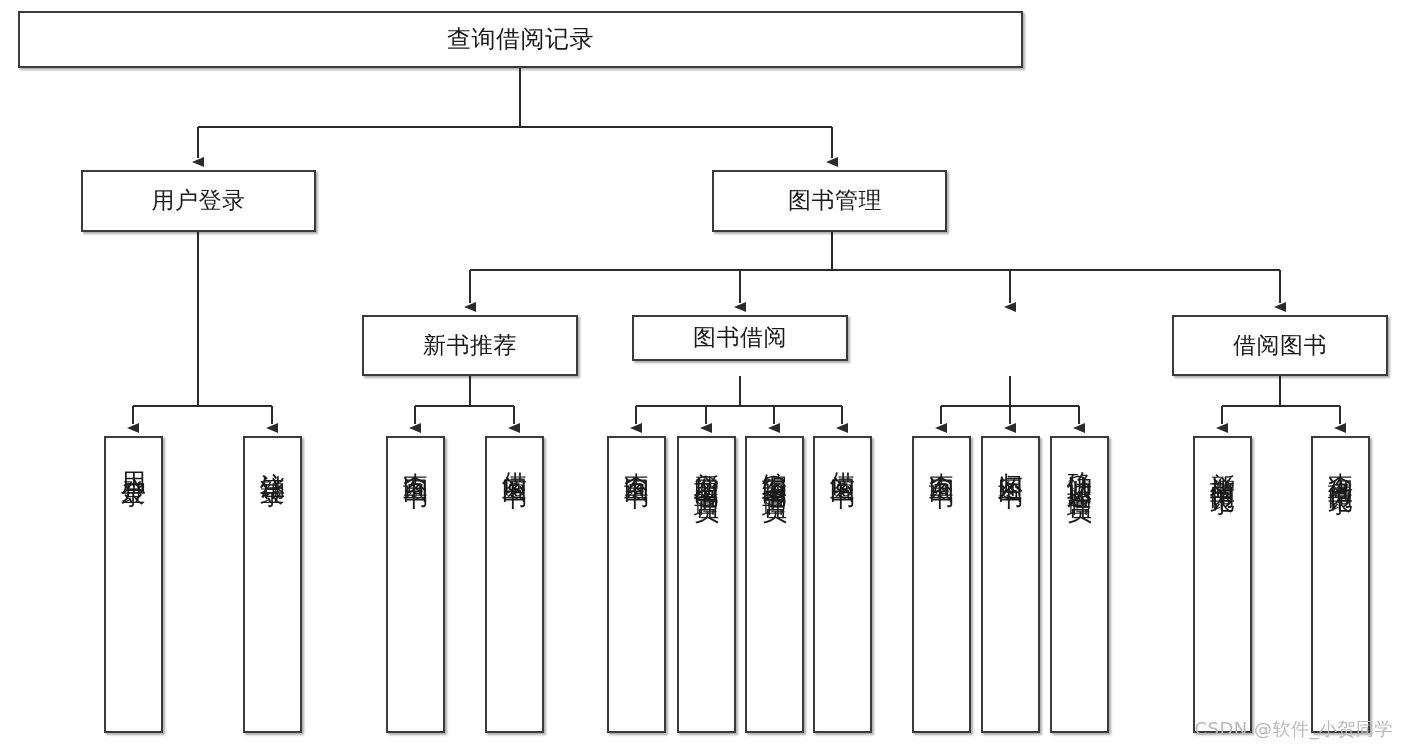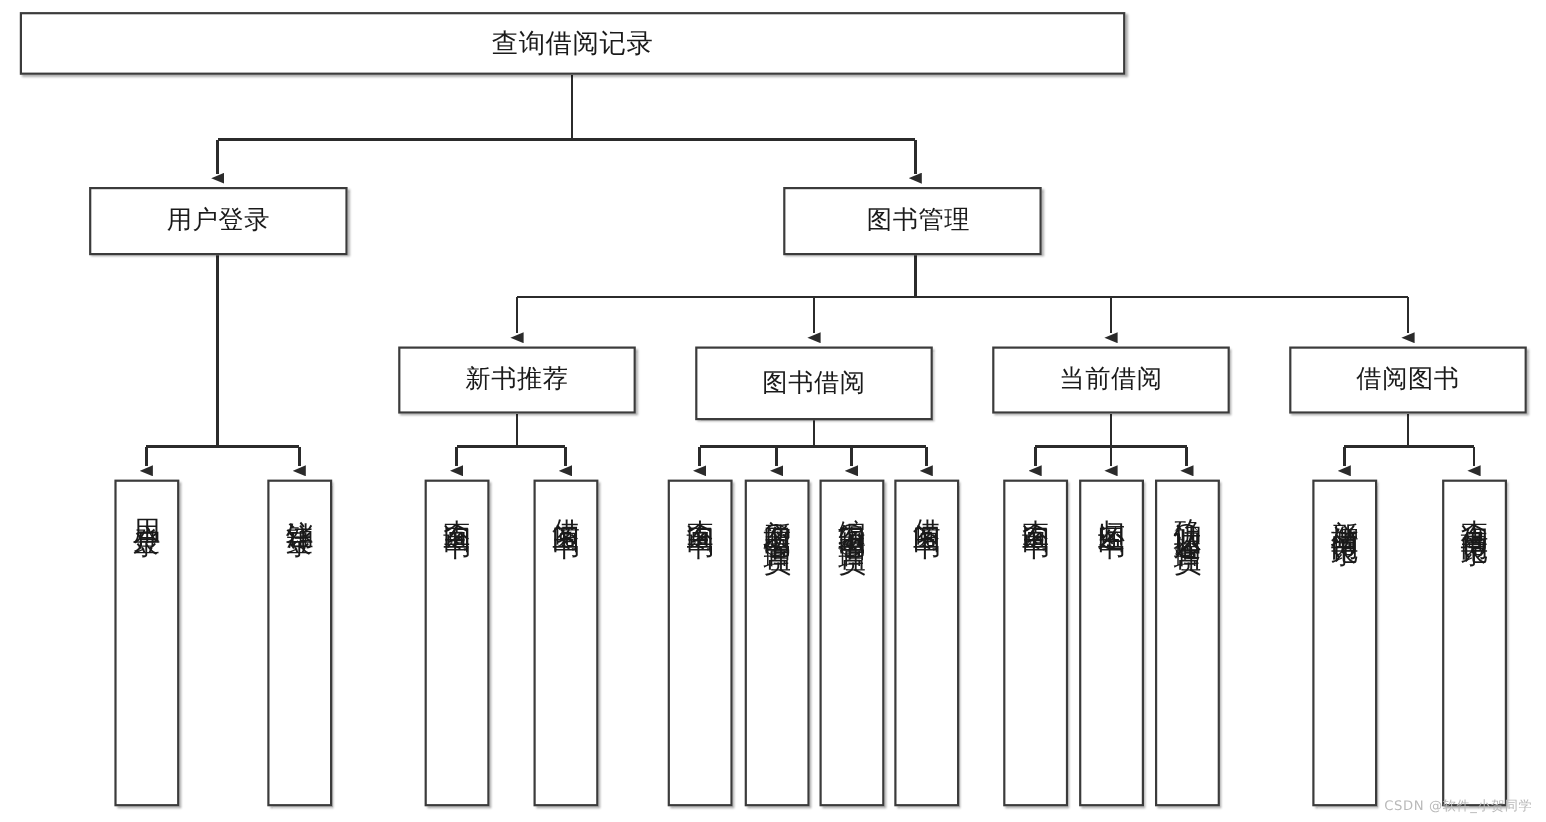--- a/index.html
+++ b/index.html
@@ -63,21 +63,21 @@
     text-orientation: upright;
     font-size: 25px;
     line-height: 1.0;
     letter-spacing: 4px;
     white-space: nowrap;
   }
   #watermark {
     position: absolute;
     right: 12px;
     bottom: 6px;
-    font-size: 12px;
+    font-size: 18px;
     color: #b9b9b9;
     letter-spacing: 0.5px;
     white-space: nowrap;
     z-index: 5;
     font-family: "DejaVu Sans", "Liberation Sans", sans-serif;
   }
 </style>
 </head>
 <body>
 
@@ -141,25 +141,22 @@
   <div class="node h" style="left:81px; top:170px; width:235px; height:62px;">
     <span class="label">用户登录</span>
   </div>
   <div class="node h" style="left:712px; top:170px; width:235px; height:62px;padding-left:11px;">
     <span class="label">图书管理</span>
   </div>
 
   <div class="node h" style="left:362px; top:315px; width:216px; height:61px;">
     <span class="label">新书推荐</span>
   </div>
-  <div class="node h" style="left:632px; top:315px; width:216px; height:67px;">
+  <div class="node h" style="left:632px; top:315px; width:216px; height:46px;">
     <span class="label">图书借阅</span>
-  </div>
-  <div class="node h" style="left:902px; top:315px; width:216px; height:61px;">
-    <span class="label">当前借阅</span>
   </div>
   <div class="node h" style="left:1172px; top:315px; width:216px; height:61px;">
     <span class="label">借阅图书</span>
   </div>
 
   <div class="node v" style="left:104px; top:436px; width:59px; height:297px;">
     <span class="label">用户登录</span>
   </div>
   <div class="node v" style="left:243px; top:436px; width:59px; height:297px;">
     <span class="label">注销登录</span>

